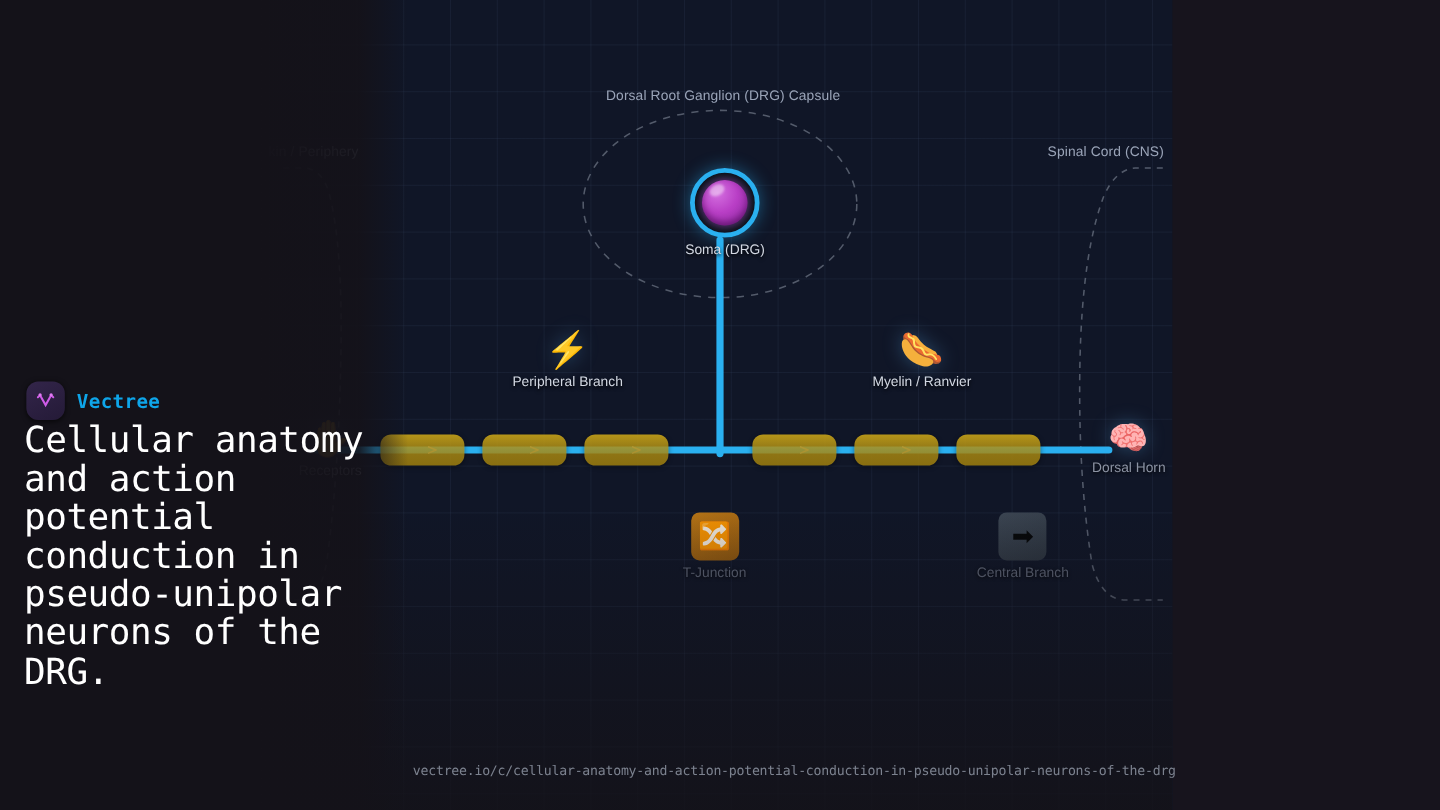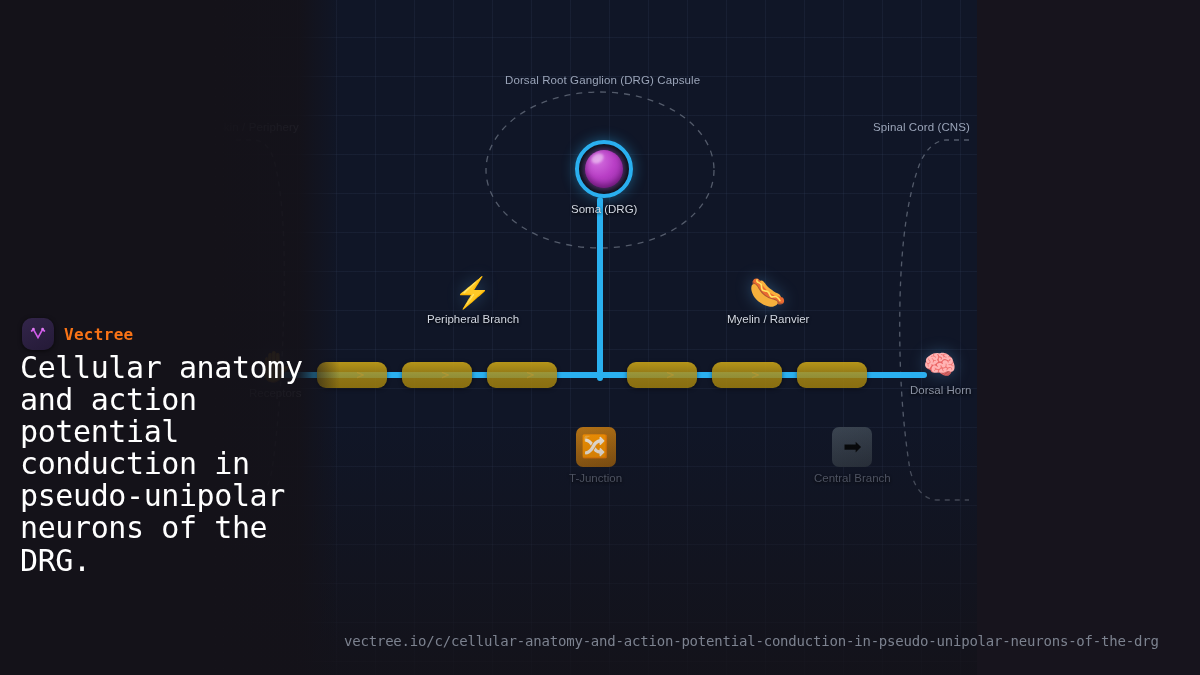--- a/index.html
+++ b/index.html
@@ -138,41 +138,41 @@
   }
   #brand-mark {
     width: 32px; height: 32px;
     border-radius: 10px;
     background: linear-gradient(150deg,#33254a 0%,#241a37 100%);
     display: flex; align-items: center; justify-content: center;
     box-shadow: 0 1px 4px rgba(0,0,0,.6);
   }
   #brand-name {
     font-family: "DejaVu Sans Mono", monospace;
-    font-size: 16px; font-weight: 700; color: #f97316;
+    font-size: 16px; font-weight: 700; color: #0ea5e9;
     letter-spacing: .3px;
   }
   #headline {
     position: absolute;
     left: 20px; top: 352px;
     width: 330px;
     font-family: "DejaVu Sans Mono", monospace;
     font-size: 30px;
     font-weight: 400;
     line-height: 1.07;
     color: #ffffff;
     letter-spacing: -.4px;
     word-break: break-word;
   }
 
   #url {
     position: absolute;
     left: 344px; bottom: 26px;
     font-family: "DejaVu Sans Mono", monospace;
-    font-size: 14px;
+    font-size: 11px;
     color: #7c828f;
     letter-spacing: -.2px;
     white-space: nowrap;
     margin-top: 25px;
   }
 </style>
 </head>
 <body>
 
 <div id="stage">

